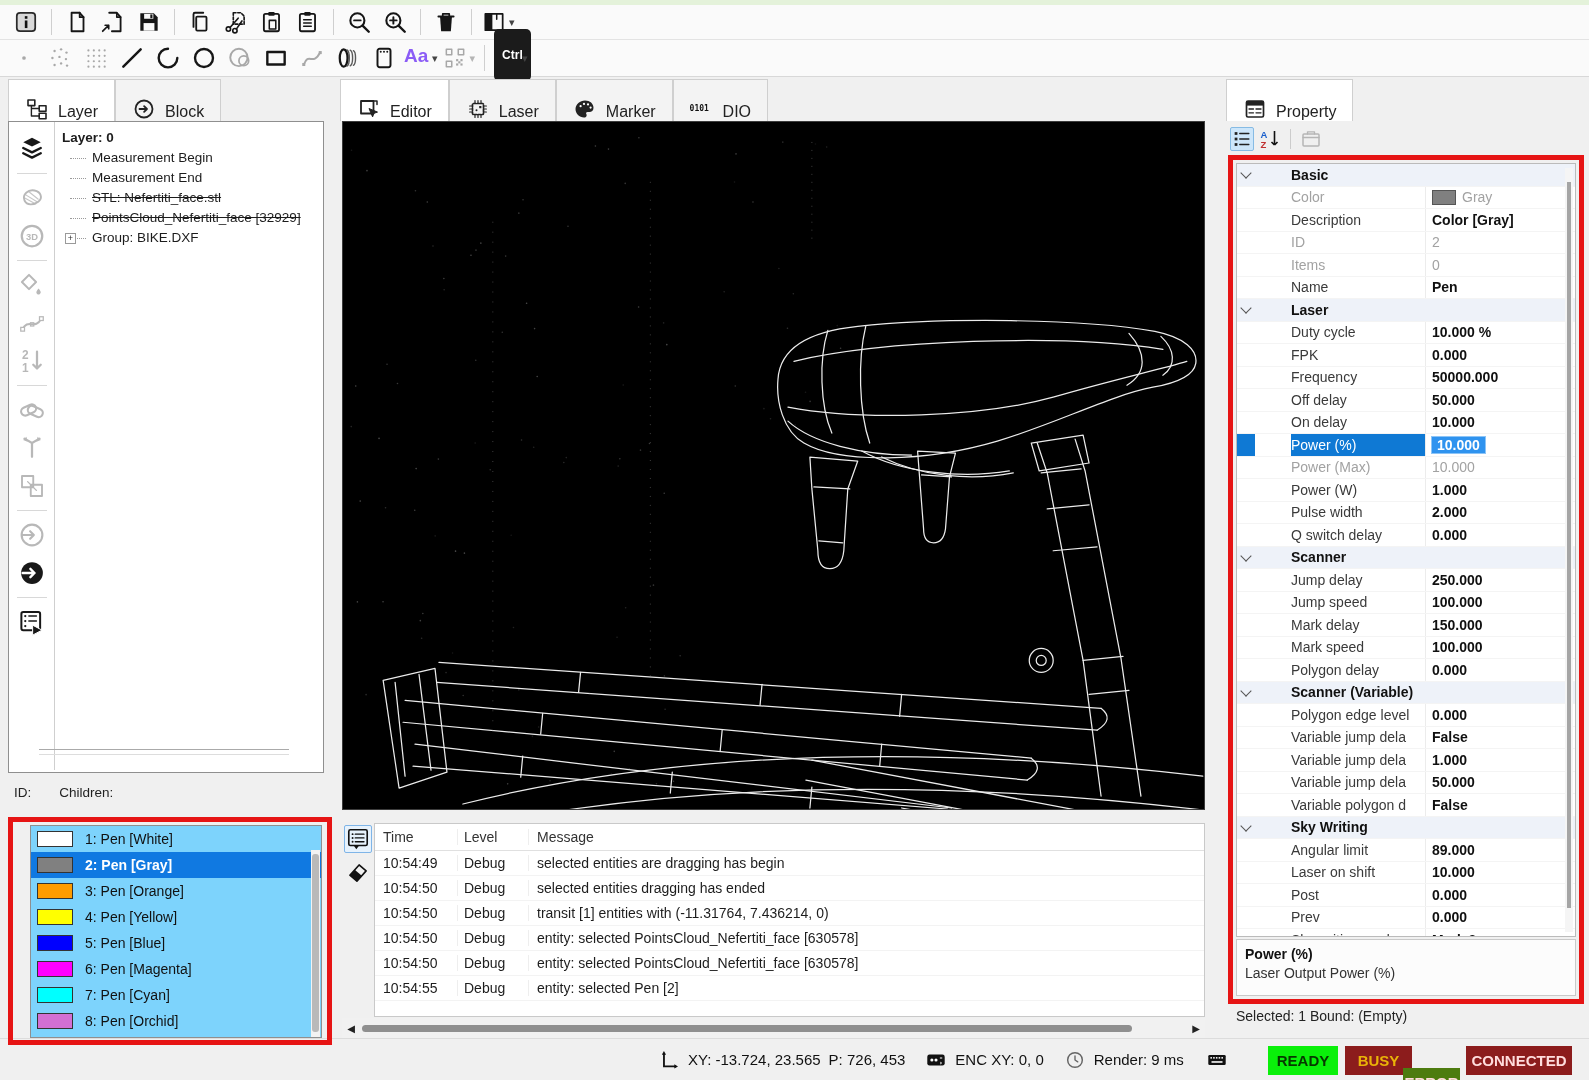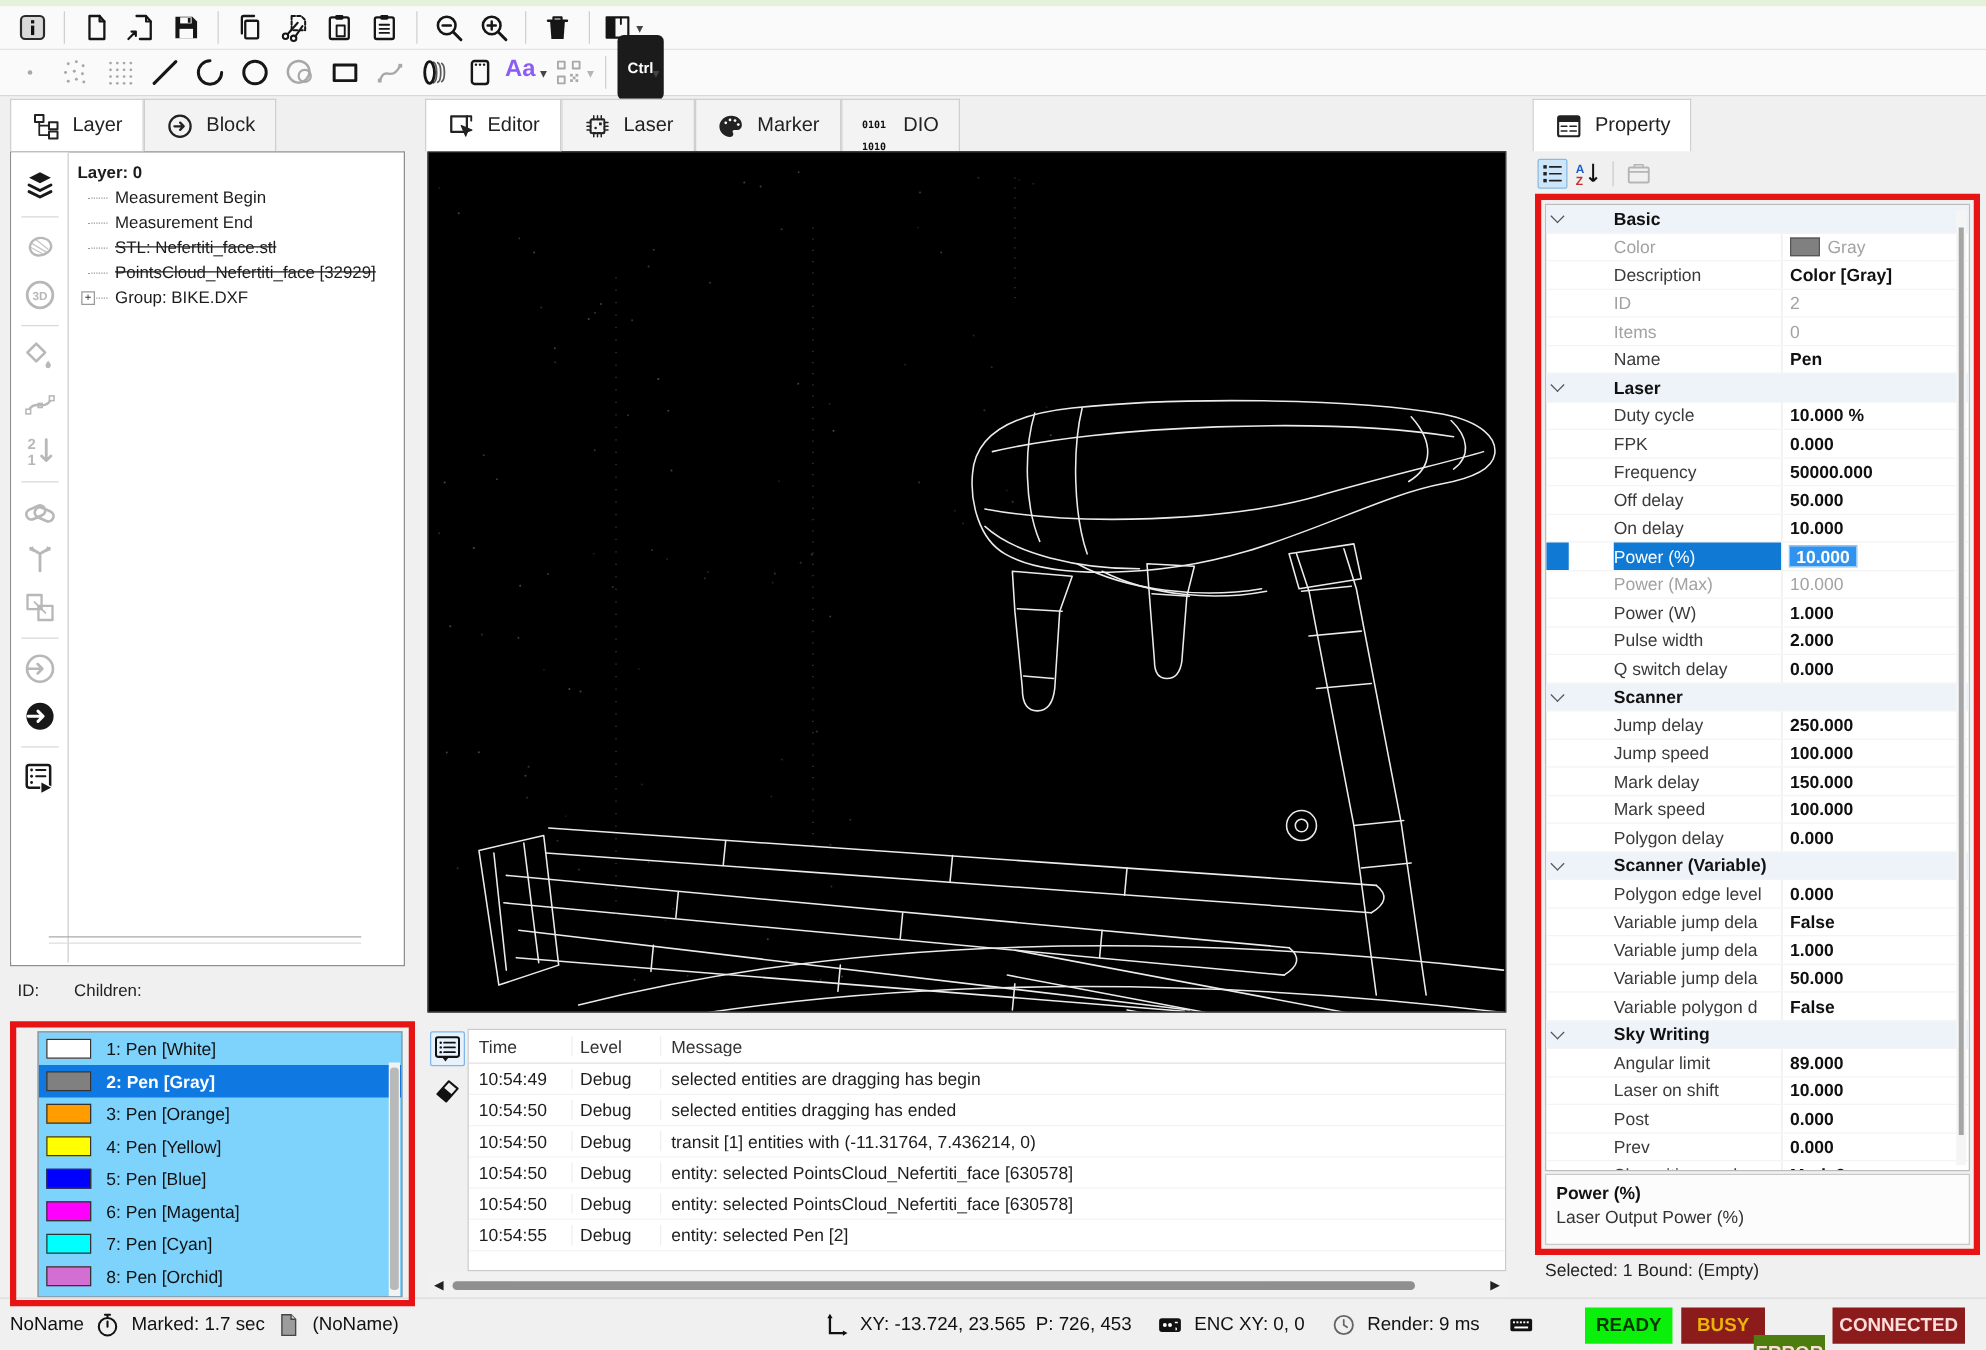--- a/index.html
+++ b/index.html
@@ -14,21 +14,21 @@
   .tbtn.dis{color:#a8a8a8;}
   .tbtn .ic{width:26px;height:26px;display:block;}
   .tbtn .ic svg{width:100%;height:100%;}
   .tdiv{width:1px;height:26px;background:#cfcfcf;margin:0 7px;}
   .caret{font-size:11px;color:#444;margin-left:2px;}
   .caret.dis{color:#b5b5b5;}
   .ctrl-badge{background:#1b1b1b;color:#fff;font-weight:bold;font-size:12px;border-radius:5px;padding:19px 8px;}
   .aa-label{font-weight:bold;font-size:19px;color:#8b5cf6;}
 
   
-  .tab{position:relative;display:inline-flex;align-items:center;gap:9px;height:41px;padding:0 16px;background:#f3f3f3;border:1px solid #cfcfcf;border-bottom:none;font-size:16px;color:#222;}
+  .tab{position:relative;display:inline-flex;align-items:flex-end;gap:9px;height:41px;padding:0 16px;background:#f3f3f3;border:1px solid #cfcfcf;border-bottom:none;font-size:16px;color:#222;}
   .tab.active{background:#fff;z-index:2;}
   .tab .tic{width:24px;height:24px;}
   .tab .tic svg{width:100%;height:100%;}
   #ltabs{position:absolute;left:8px;top:74px;display:flex;}
   #ctabs{position:absolute;left:340px;top:74px;display:flex;}
   #rtabs{position:absolute;left:1226px;top:74px;display:flex;}
   .dio-ic{font-family:"DejaVu Sans Mono",monospace;font-size:8px;font-weight:bold;line-height:8px;color:#111;text-align:center;}
 
   
   .left-wrap{position:absolute;left:8px;top:116px;width:314px;height:650px;background:#fff;border:1px solid #8f8f8f;}
@@ -1019,33 +1019,20 @@
         </div>
       </div>
   <div class="prop-desc">
     <div class="t">Power (%)</div>
     <div class="s">Laser Output Power (%)</div>
   </div>
   <div class="sel-line">Selected: 1  Bound: (Empty)</div>
   <div class="prop-annot"></div>
 
   <div class="statusbar">
-    <div class="sgroup" style="left:8px;">
-      <span>NoName</span>
-      <span class="sic" id="ic-stopwatch"><svg viewBox="0 0 24 24">
-              <circle cx="12" cy="13.5" r="7.6" stroke="currentColor" fill="none" stroke-linecap="round" stroke-linejoin="round" stroke-width="1.8"></circle>
-              <path d="M9.8 3h4.4M12 3v2.8M12 13.5V9" stroke="currentColor" fill="none" stroke-linecap="round" stroke-linejoin="round" stroke-width="1.8"></path>
-            </svg></span>
-      <span>Marked: 1.7 sec</span>
-      <span class="sic" id="ic-docfile"><svg viewBox="0 0 24 24">
-              <path d="M6 3h8l4 4v14H6z" fill="#9c9c9c" stroke="#444" stroke-width="1.2"></path>
-              <path d="M14 3v4h4" fill="#d5d5d5" stroke="#444" stroke-width="1.2"></path>
-            </svg></span>
-      <span>(NoName)</span>
-    </div>
     <div class="sgroup" style="left:658px;">
       <span class="sic" id="ic-axis"><svg viewBox="0 0 24 24">
               <path d="M6.5 4.5V19h13" stroke="#111" stroke-width="2" fill="none"></path>
               <path d="M6.5 2.2L4.2 6.2h4.6z" fill="#111"></path>
               <path d="M21.8 19l-4-2.3v4.6z" fill="#111"></path>
             </svg></span>
       <span>XY: -13.724, 23.565</span>
       <span>P: 726, 453</span>
       <span class="sic" id="ic-enc" style="margin-left:12px;"><svg viewBox="0 0 24 24">
               <rect x="2.5" y="6" width="19" height="12" rx="2.5" fill="#111"></rect>

